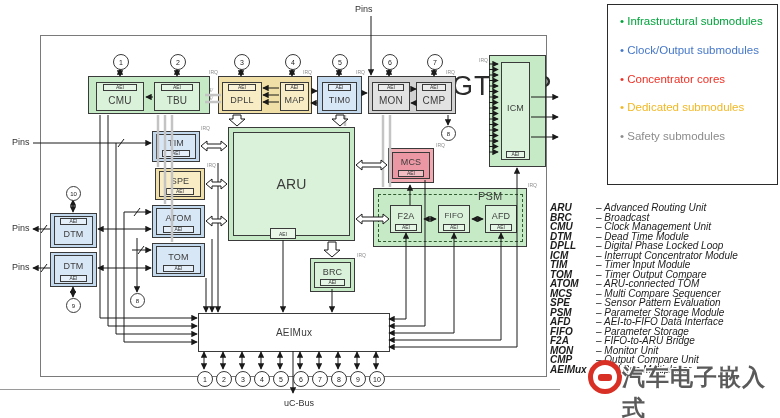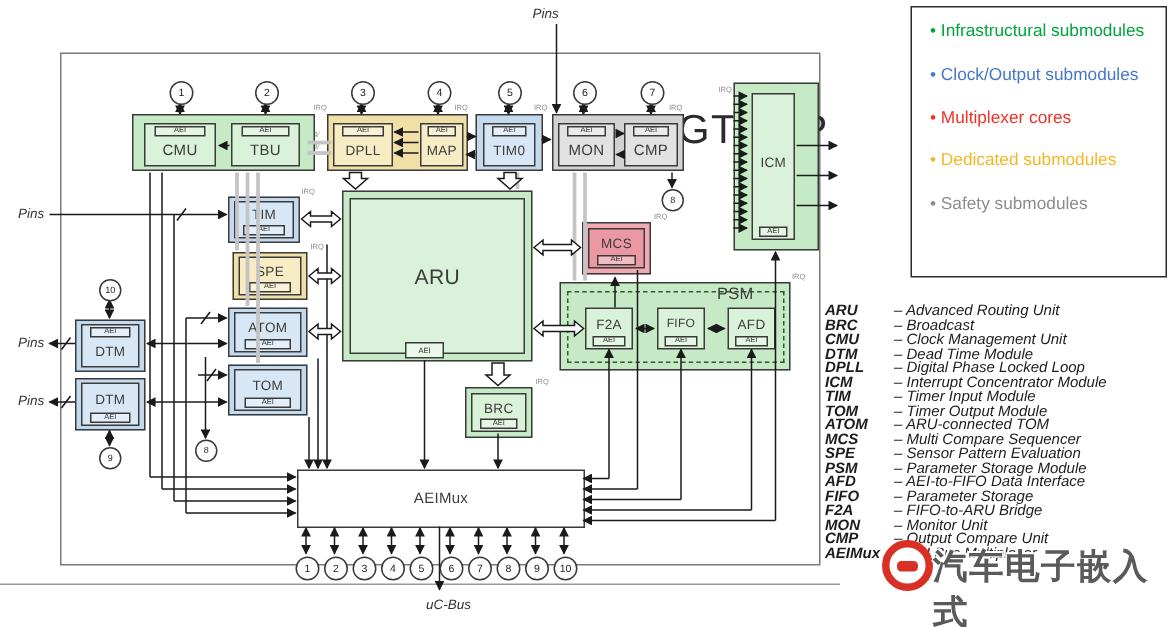--- a/index.html
+++ b/index.html
@@ -29,21 +29,21 @@
   .pad-t{padding-top:7px;} .pad-b{padding-bottom:7px;}
   
   .port{position:absolute;width:14px;height:14px;border:1px solid #3a3a3a;border-radius:50%;
         background:#fff;font-size:7px;color:#222;display:flex;align-items:center;justify-content:center;z-index:6;}
   .port.tiny{width:13px;height:13px;font-size:6px;}
   
   .frame{position:absolute;border:1.4px solid #7a7a7a;background:transparent;}
   .dashedbox{position:absolute;border:1px dashed #2e5c2e;}
   
   .title{position:absolute;font-size:27px;color:#2b2b2b;letter-spacing:1px;}
-  .pins{position:absolute;font-style:italic;font-size:9px;color:#333;text-align:center;}
+  .pins{position:absolute;font-size:9px;color:#333;text-align:center;}
   .tinytxt{position:absolute;font-size:5px;color:#999;font-style:italic;line-height:5px;}
   .irq{position:absolute;font-size:5px;color:#8d8d8d;line-height:5px;}
   
   .legend{position:absolute;left:607px;top:4px;width:171px;height:181px;border:1px solid #2b2b2b;
           background:#fff;box-sizing:border-box;padding:10px 8px 0 12px;}
   .lg-item{font-size:11.5px;line-height:1.2;margin-bottom:15px;}
   .lg-item::before{content:"• ";}
   
   .abbr{position:absolute;left:550px;top:203px;width:230px;font-style:italic;color:#1c1c1c;}
   .abbr-row{font-size:10px;line-height:9.5px;white-space:nowrap;}
@@ -350,35 +350,35 @@
   <div class="pins" style="left:12px;top:262px;">Pins</div>
   <div class="pins" style="left:355px;top:4px;">Pins</div>
   <div class="pins" style="left:272px;top:398px;padding-left:12px;">uC-Bus</div>
   <div class="tinytxt" style="left:206px;top:88px;">24/</div>
   <div class="tinytxt" style="left:206px;top:96px;">24/</div>
 
   <div class="legend">
     <div>
         <div class="lg-item" style="color: rgb(0, 164, 59);">Infrastructural submodules</div>
         <div class="lg-item" style="color: rgb(69, 119, 201);">Clock/Output submodules</div>
-        <div class="lg-item" style="color: rgb(240, 48, 36);">Multiplexer cores</div>
+        <div class="lg-item" style="color: rgb(240, 48, 36);">Concentrator cores</div>
         <div class="lg-item" style="color: rgb(242, 184, 36);">Dedicated submodules</div>
         <div class="lg-item" style="color: rgb(140, 140, 140);">Safety submodules</div>
       </div>
   </div>
 
   <div class="abbr">
       <div class="abbr-row"><span class="t">ARU</span><span class="d">– Advanced Routing Unit</span></div>
       <div class="abbr-row"><span class="t">BRC</span><span class="d">– Broadcast</span></div>
       <div class="abbr-row"><span class="t">CMU</span><span class="d">– Clock Management Unit</span></div>
       <div class="abbr-row"><span class="t">DTM</span><span class="d">– Dead Time Module</span></div>
       <div class="abbr-row"><span class="t">DPLL</span><span class="d">– Digital Phase Locked Loop</span></div>
       <div class="abbr-row"><span class="t">ICM</span><span class="d">– Interrupt Concentrator Module</span></div>
       <div class="abbr-row"><span class="t">TIM</span><span class="d">– Timer Input Module</span></div>
-      <div class="abbr-row"><span class="t">TOM</span><span class="d">– Timer Output Module</span></div>
+      <div class="abbr-row"><span class="t">TOM</span><span class="d">– Timer Output Compare</span></div>
       <div class="abbr-row"><span class="t">ATOM</span><span class="d">– ARU-connected TOM</span></div>
       <div class="abbr-row"><span class="t">MCS</span><span class="d">– Multi Compare Sequencer</span></div>
       <div class="abbr-row"><span class="t">SPE</span><span class="d">– Sensor Pattern Evaluation</span></div>
       <div class="abbr-row"><span class="t">PSM</span><span class="d">– Parameter Storage Module</span></div>
       <div class="abbr-row"><span class="t">AFD</span><span class="d">– AEI-to-FIFO Data Interface</span></div>
       <div class="abbr-row"><span class="t">FIFO</span><span class="d">– Parameter Storage</span></div>
       <div class="abbr-row"><span class="t">F2A</span><span class="d">– FIFO-to-ARU Bridge</span></div>
       <div class="abbr-row"><span class="t">MON</span><span class="d">– Monitor Unit</span></div>
       <div class="abbr-row"><span class="t">CMP</span><span class="d">– Output Compare Unit</span></div>
       <div class="abbr-row"><span class="t">AEIMux</span><span class="d">– AEI Bus Multiplexer</span></div>

